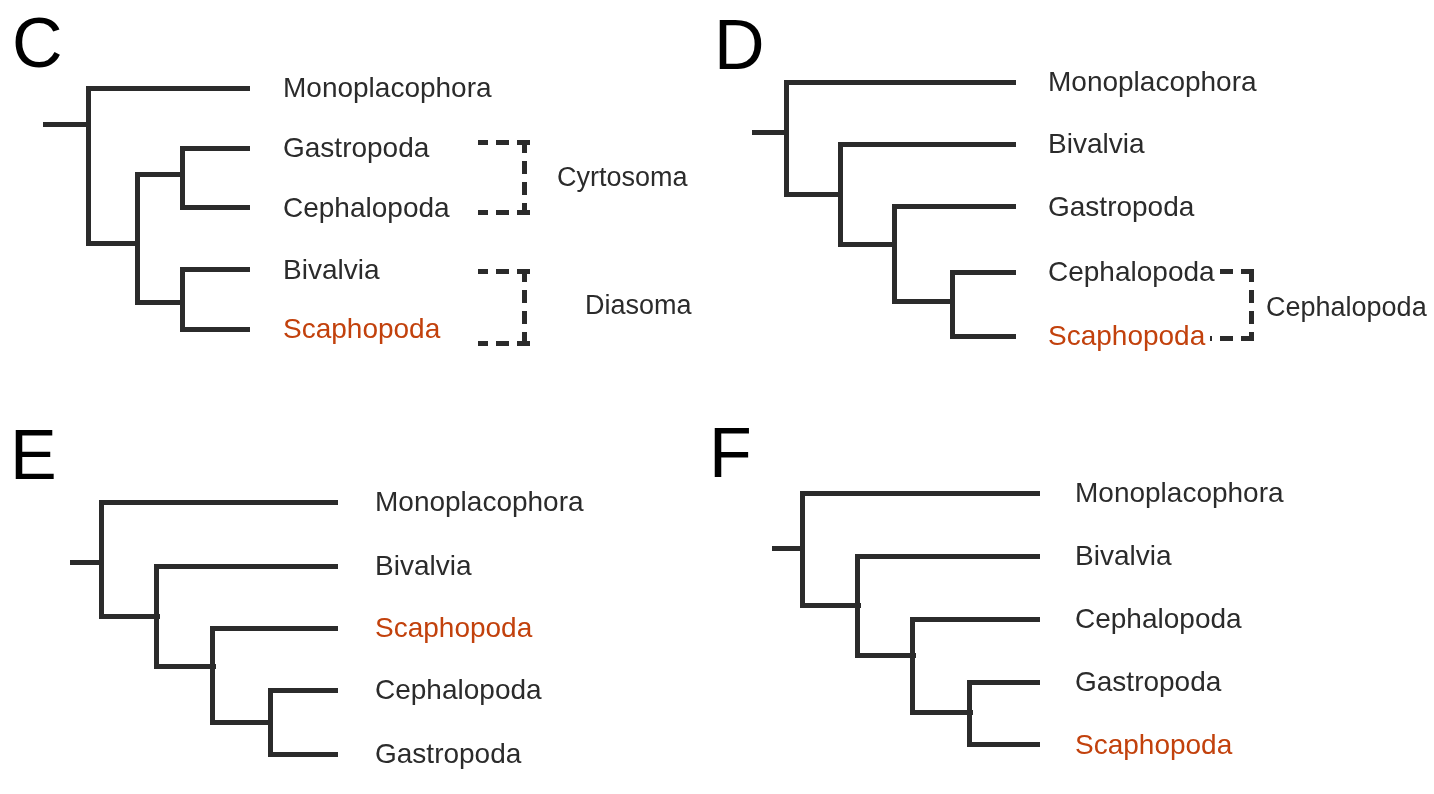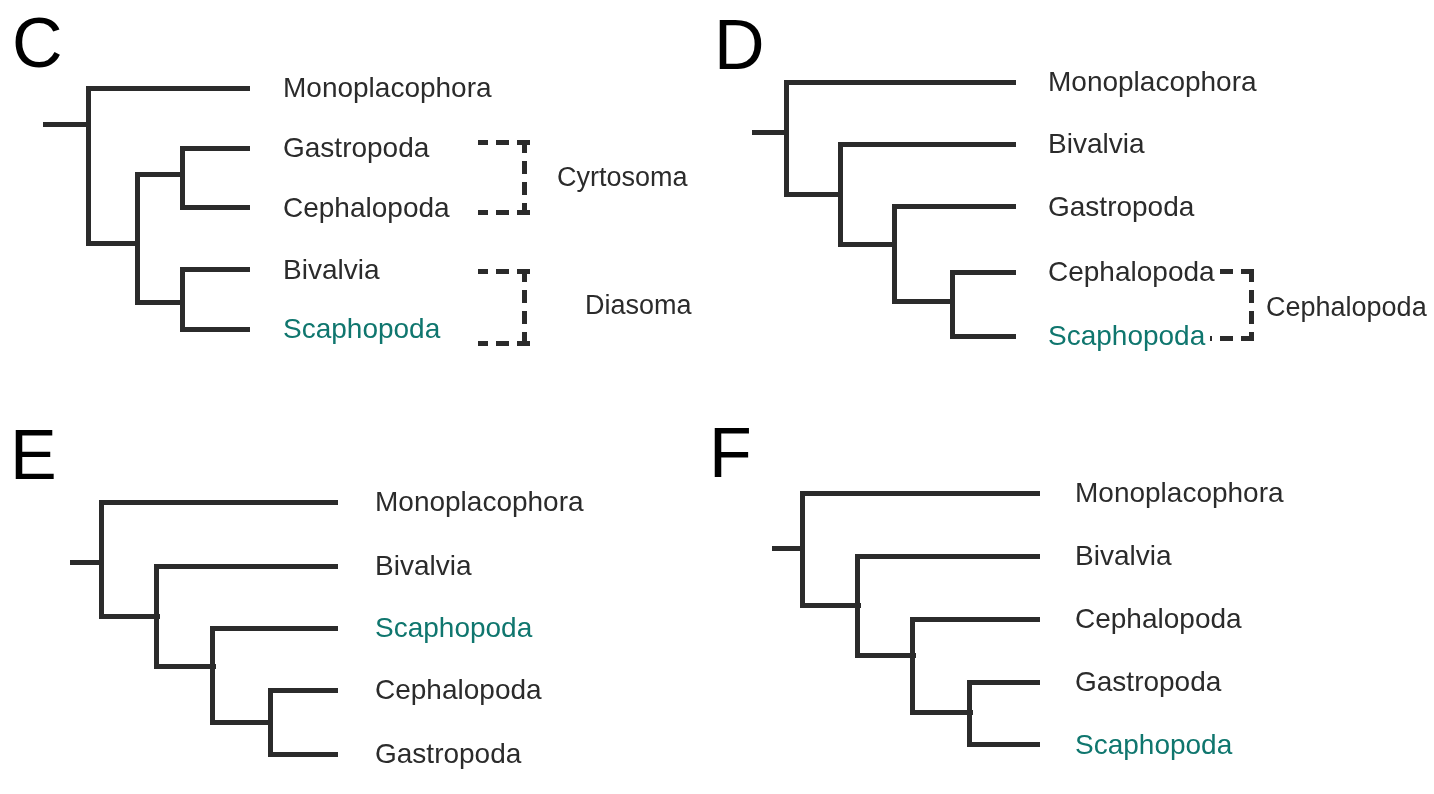--- a/index.html
+++ b/index.html
@@ -8,21 +8,21 @@
     font-family:"Liberation Sans","DejaVu Sans",sans-serif;color:#2b2b2b;
   }
   .h{position:absolute;height:5px;background:#2b2b2b;}
   .v{position:absolute;width:5px;background:#2b2b2b;}
   .dh{position:absolute;height:5px;
       background:repeating-linear-gradient(270deg,#2b2b2b 0 13px,transparent 13px 21px);}
   .dv{position:absolute;width:5px;
       background:repeating-linear-gradient(180deg,#2b2b2b 0 13px,transparent 13px 21px);}
   .panel-letter{position:absolute;font-size:70px;line-height:70px;color:#000;}
   .taxon{position:absolute;font-size:28px;white-space:nowrap;transform:translateY(-50%);margin-left:25px;}
-  .taxon.blue{color:#0f766e;}
+  .taxon.blue{color:#c2410c;}
   .clade-label{position:absolute;font-size:27px;white-space:nowrap;transform:translateY(-50%);}
 </style>
 </head>
 <body>
 
 <div class="canvas">
 
   <div>
     <span class="panel-letter" style="left:12px;top:8px;">C</span>
 

